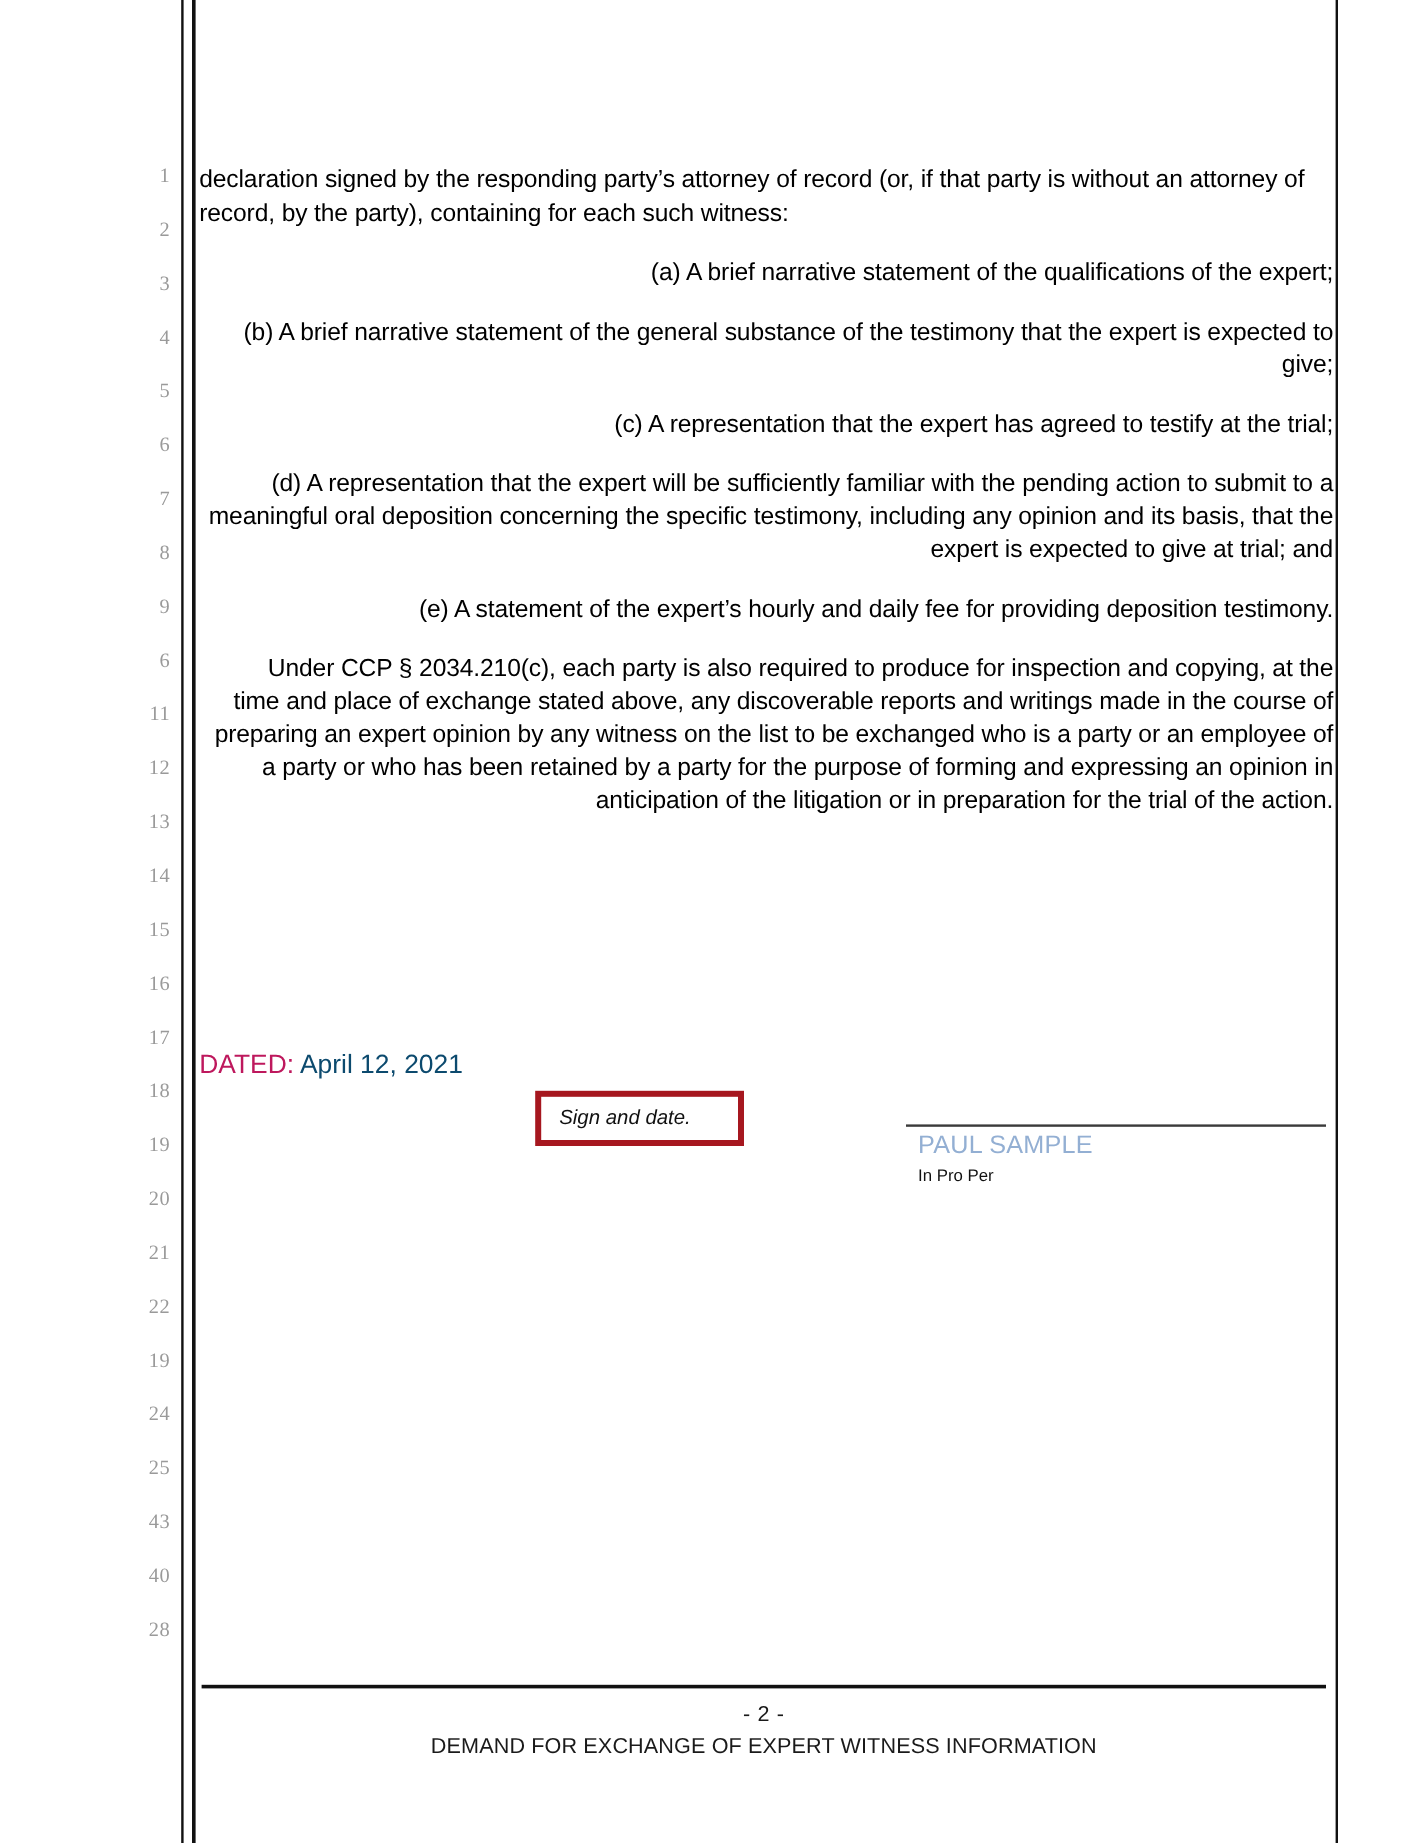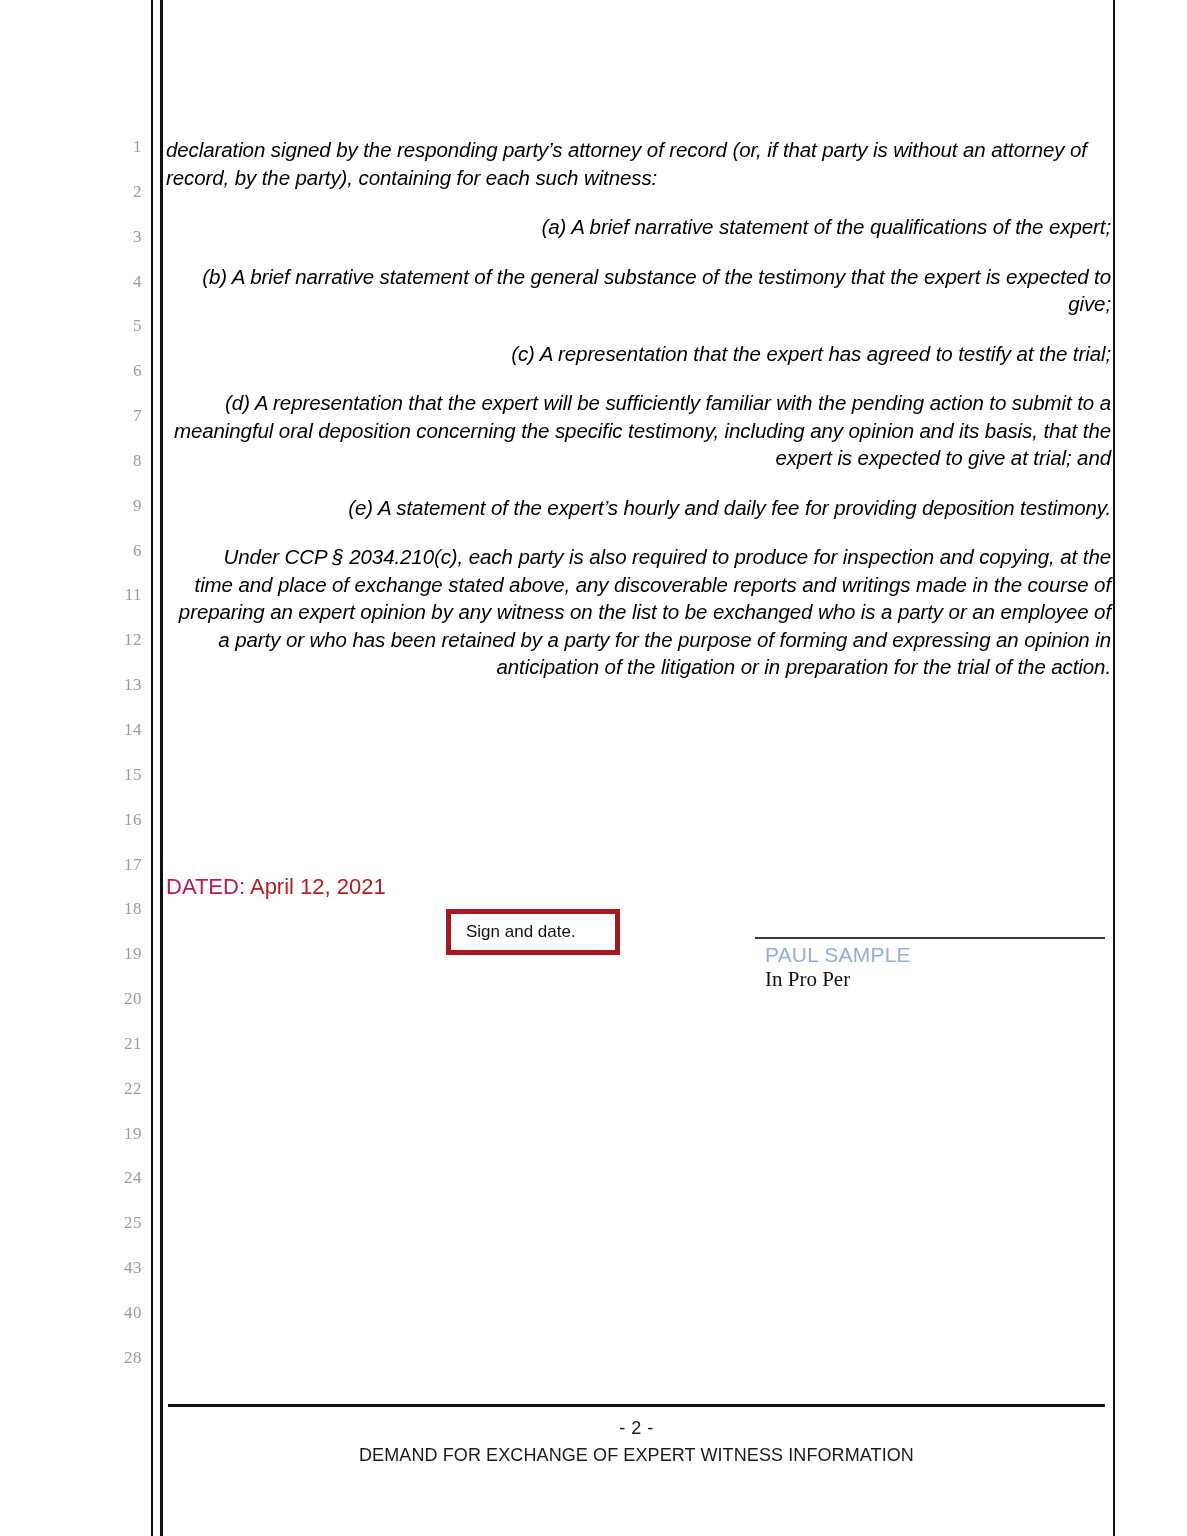--- a/index.html
+++ b/index.html
@@ -74,21 +74,20 @@
     left: 166px;
     top: 136px;
     width: 945px;
     font-size: 20.5px;
     line-height: 27.5px;
     color: #000000;
     letter-spacing: -0.1px;
   }
   #content p {
     margin: 0 0 24px 0;
-    font-style: italic;
   }
   #content p.indented {
     text-indent: 24px;
     text-align: right;
   }
   #content p.tight {
     margin-bottom: 22px;
   }
 
   
@@ -97,33 +96,34 @@
     left: 166px;
     top: 874px;
     font-size: 22px;
     line-height: 26px;
     white-space: nowrap;
   }
   #dated-row .dated-label {
     color: #be185d;
   }
   #dated-row .dated-value {
-    color: #b91c1c;
+    color: #0c4a6e;
   }
 
   
   #annotation-box {
     position: absolute;
     left: 446px;
     top: 909px;
     width: 174px;
     height: 46px;
     border: 5px solid #a6171f;
     background: #ffffff;
     box-sizing: border-box;
+    font-style: italic;
   }
   #annotation-box .annotation-text {
     position: absolute;
     left: 15px;
     top: 7px;
     font-size: 17px;
     line-height: 22px;
     color: #111111;
     white-space: nowrap;
   }
@@ -142,25 +142,24 @@
   }
   #signature-block .sig-name {
     margin-top: 3px;
     font-size: 21px;
     line-height: 25px;
     color: #93afd3;
     letter-spacing: 0.2px;
     padding-left: 10px;
   }
   #signature-block .sig-role {
-    font-size: 21px;
+    font-size: 14px;
     line-height: 25px;
     color: #111111;
     padding-left: 10px;
-    font-family: Liberation Serif, serif;
   }
 
   
   #footer-rule {
     position: absolute;
     left: 168px;
     top: 1404px;
     width: 937px;
     height: 3px;
     background: #111111;

